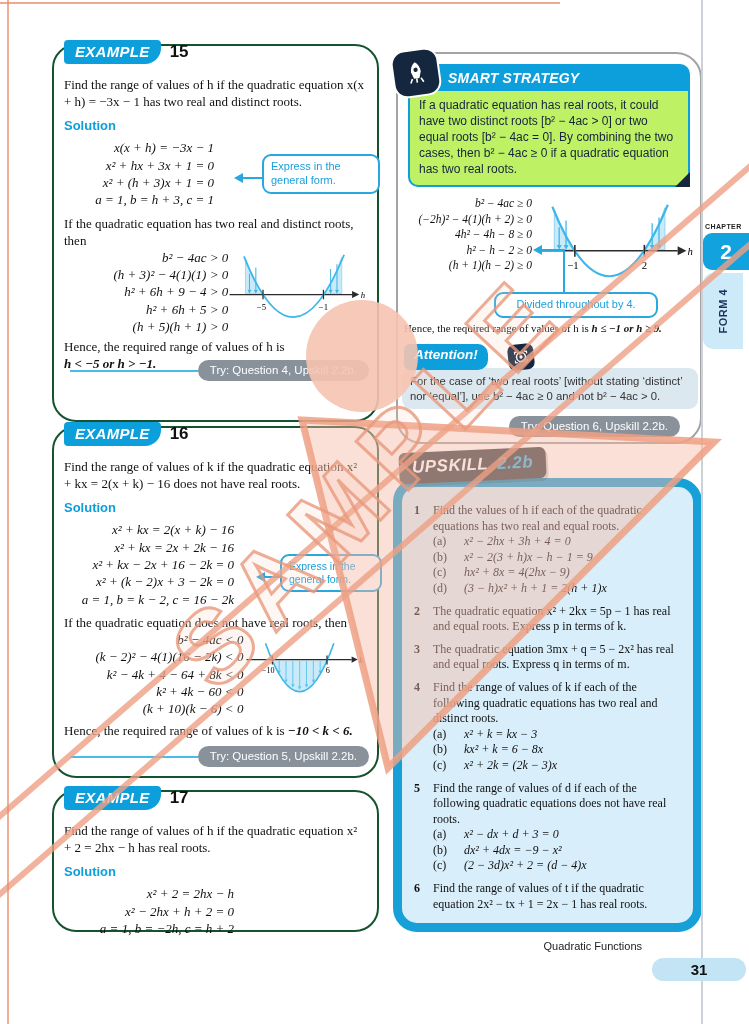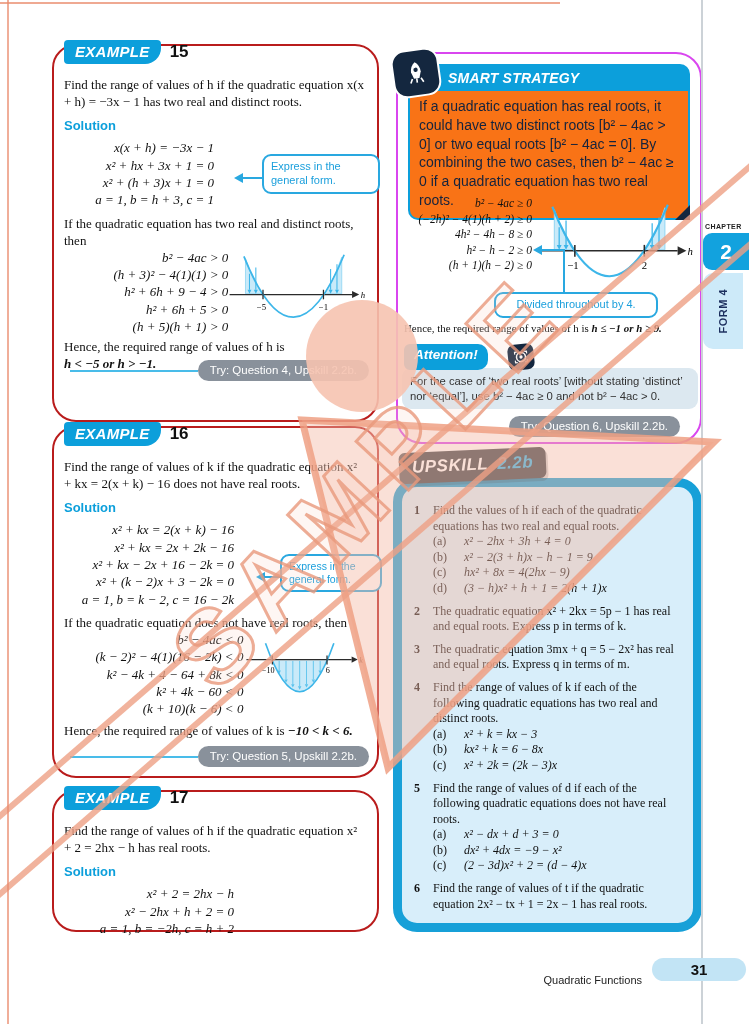--- a/index.html
+++ b/index.html
@@ -1,19 +1,19 @@
 <!DOCTYPE html>
 <html><head>
 <meta charset="utf-8">
 <style>
   html,body{margin:0;padding:0;background:#e8e8e8;}
   .page{position:relative;width:749px;height:1024px;background:#ffffff;overflow:hidden;
         font-family:"Liberation Serif",serif;color:#111;}
   
-  .exbox{position:absolute;border:2px solid #b91c1c;border-radius:24px;background:#fff;box-sizing:border-box;}
+  .exbox{position:absolute;border:2px solid #14532d;border-radius:24px;background:#fff;box-sizing:border-box;}
   .extag{position:absolute;left:10px;top:-6px;display:flex;align-items:center;gap:9px;
          font-family:"Liberation Sans",sans-serif;z-index:3;}
   .tagbox{background:#0c9fdb;color:#fff;font-weight:900;font-style:italic;font-size:15px;
           padding:3px 11px 4px;border-radius:4px 4px 16px 4px;letter-spacing:.3px;}
   .tagnum{color:#101010;font-weight:900;font-size:17px;}
   .exbody{padding:30px 12px 6px 10px;font-size:13px;line-height:1.32;}
   .sol{color:#0c9fdb;font-family:"Liberation Sans",sans-serif;font-weight:700;font-size:13px;margin:7px 0 5px;}
   .eq{font-style:italic;}
   .work{width:150px;text-align:right;font-style:italic;line-height:1.33;}
   .work16{width:170px;}
@@ -28,27 +28,27 @@
            font-family:"Liberation Sans",sans-serif;font-size:11px;line-height:1.25;padding:4px 7px;z-index:2;}
   .c-line{position:absolute;background:#29a8e0;z-index:2;}
   .c-head{position:absolute;width:0;height:0;border-top:5px solid transparent;border-bottom:5px solid transparent;
           border-right:9px solid #29a8e0;z-index:2;}
   
   .trybar{position:absolute;display:flex;align-items:center;z-index:3;}
   .tryline{flex:1;height:2px;background:#49bce9;}
   .trypill{background:rgba(128,137,147,.93);color:#fff;font-family:"Liberation Sans",sans-serif;
            font-size:11.5px;padding:4px 12px 5px;border-radius:13px;white-space:nowrap;}
   
-  .rightbox{position:absolute;left:396px;top:52px;width:306px;height:392px;border:2px solid #d946ef;
+  .rightbox{position:absolute;left:396px;top:52px;width:306px;height:392px;border:2px solid #a3a3a3;
             border-radius:26px;box-sizing:border-box;background:#fff;}
   .smart{position:absolute;left:10px;top:10px;width:282px;font-family:"Liberation Sans",sans-serif;}
   .smart-h{background:#0c9fdb;color:#fff;font-style:italic;font-weight:900;font-size:14px;
            padding:6px 8px 5px 40px;border-radius:8px 10px 0 0;letter-spacing:.2px;}
-  .smart-b{border:2px solid #0c9fdb;border-top:none;background:#f97316;padding:6px 9px 8px;
-           font-size:14px;line-height:1.34;color:#15233d;border-radius:0 0 6px 10px;position:relative;}
+  .smart-b{border:2px solid #0c9fdb;border-top:none;background:#bef264;padding:6px 9px 8px;
+           font-size:12px;line-height:1.34;color:#15233d;border-radius:0 0 6px 10px;position:relative;}
   .smart-fold{position:absolute;right:-2px;bottom:-2px;width:0;height:0;
               border-left:15px solid transparent;border-bottom:15px solid #14273f;}
   .smart-icon{position:absolute;left:-14px;top:-13px;width:44px;height:44px;background:#14273f;
               border-radius:12px;transform:rotate(-8deg);display:flex;align-items:center;justify-content:center;
               box-shadow:0 0 0 2px #fff;z-index:4;}
   .swork{position:absolute;left:6px;top:142px;width:128px;text-align:right;font-style:italic;
          font-family:"Liberation Serif",serif;font-size:11.5px;line-height:1.35;}
   .shence{position:absolute;left:6px;top:268px;width:294px;font-size:10.9px;font-family:"Liberation Serif",serif;}
   .attn-label{position:absolute;left:6px;top:290px;display:flex;gap:20px;z-index:2;}
   .attn-pill{background:#0c9fdb;color:#fff;font-family:"Liberation Sans",sans-serif;font-style:italic;
@@ -77,21 +77,21 @@
   .edge-v{position:absolute;left:701px;top:0;width:2px;height:1024px;background:#ccd2d7;z-index:1;}
   .chapter-label{position:absolute;left:705px;top:223px;width:42px;font-family:"Liberation Sans",sans-serif;
                  font-size:7px;font-weight:700;letter-spacing:.4px;color:#222;z-index:2;}
   .chapter-num{position:absolute;left:703px;top:233px;width:46px;height:37px;background:#12a2de;color:#fff;
                border-radius:9px 0 0 9px;display:flex;align-items:center;justify-content:center;
                font-family:"Liberation Sans",sans-serif;font-weight:900;font-size:21px;z-index:2;}
   .form-tab{position:absolute;left:703px;top:273px;width:40px;height:76px;background:#cdeaf9;
             border-radius:10px 0 0 10px;display:flex;align-items:center;justify-content:center;z-index:2;}
   .form-tab span{writing-mode:vertical-rl;transform:rotate(180deg);font-family:"Liberation Sans",sans-serif;
                  font-weight:900;font-size:11px;color:#1c2f5e;letter-spacing:.5px;}
-  .footer-label{position:absolute;left:460px;top:974px;width:182px;text-align:right;
+  .footer-label{position:absolute;left:460px;top:940px;width:182px;text-align:right;
                 font-family:"Liberation Sans",sans-serif;font-size:11px;color:#222;z-index:2;}
   .pagepill{position:absolute;left:652px;top:958px;width:94px;height:23px;background:#c2e4f5;border-radius:13px;
             display:flex;align-items:center;justify-content:center;font-family:"Liberation Sans",sans-serif;
             font-weight:700;font-size:15px;color:#111;z-index:2;}
   
   .wm{position:absolute;inset:0;pointer-events:none;z-index:60;}
   .wm-circle{position:absolute;left:306px;top:300px;width:112px;height:112px;border-radius:50%;
              background:rgba(246,195,176,.9);}
   .wm-line{position:absolute;height:6px;background:rgba(238,160,132,.8);transform-origin:0 0;}
   .wm-text{position:absolute;left:88px;top:422px;width:560px;text-align:center;

